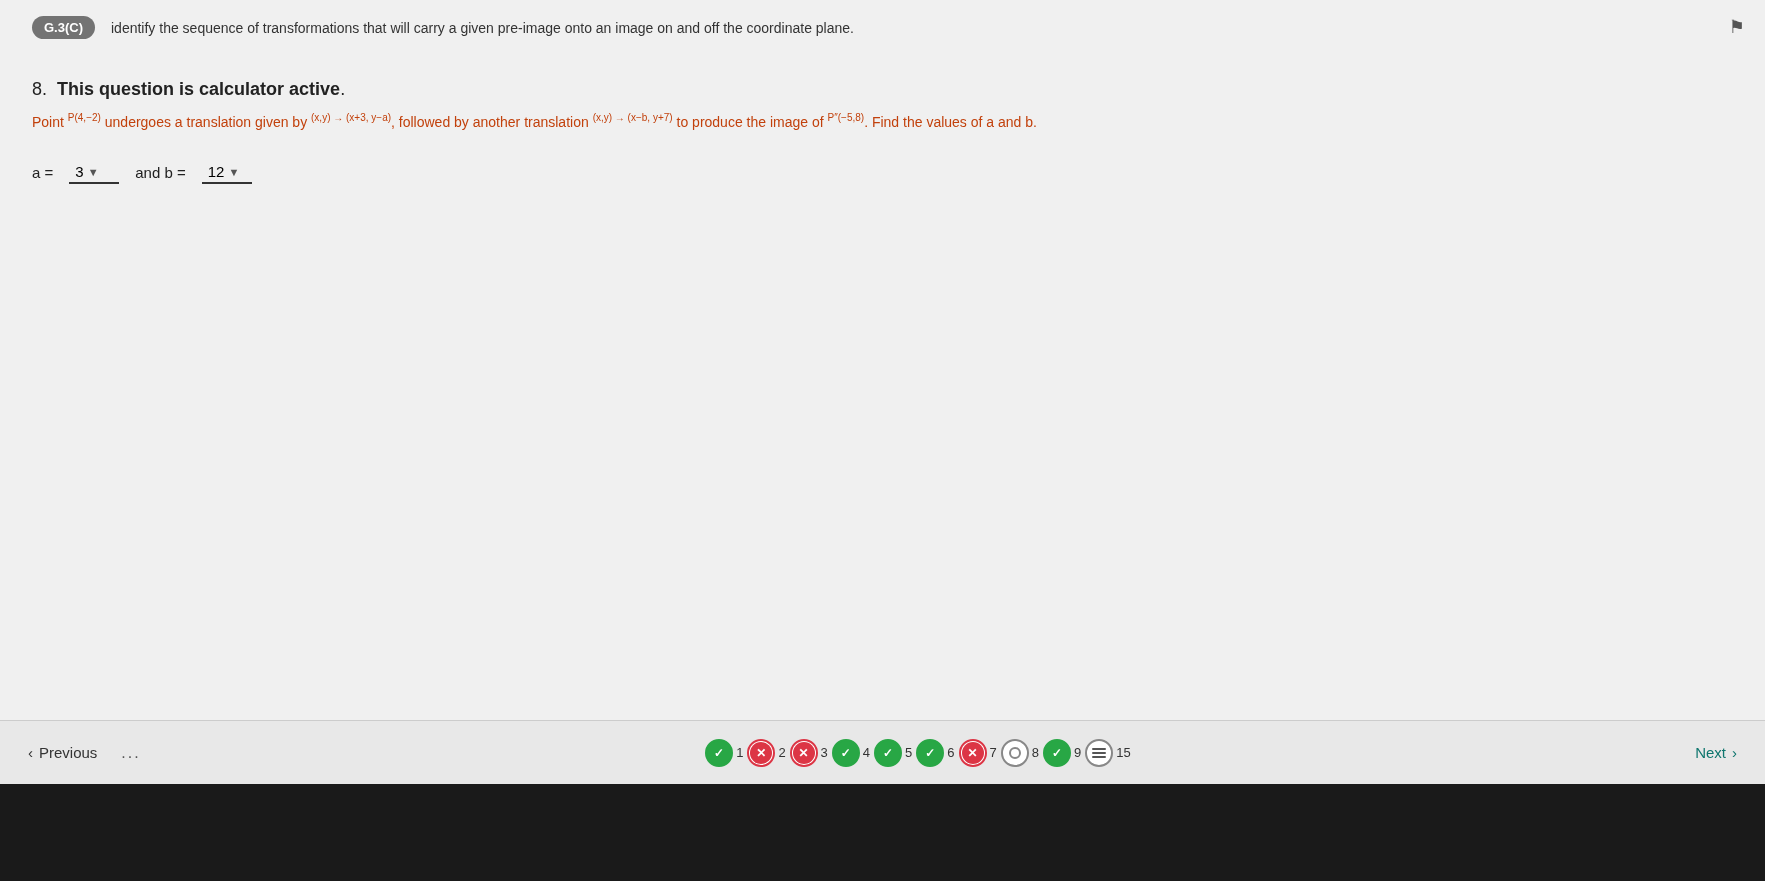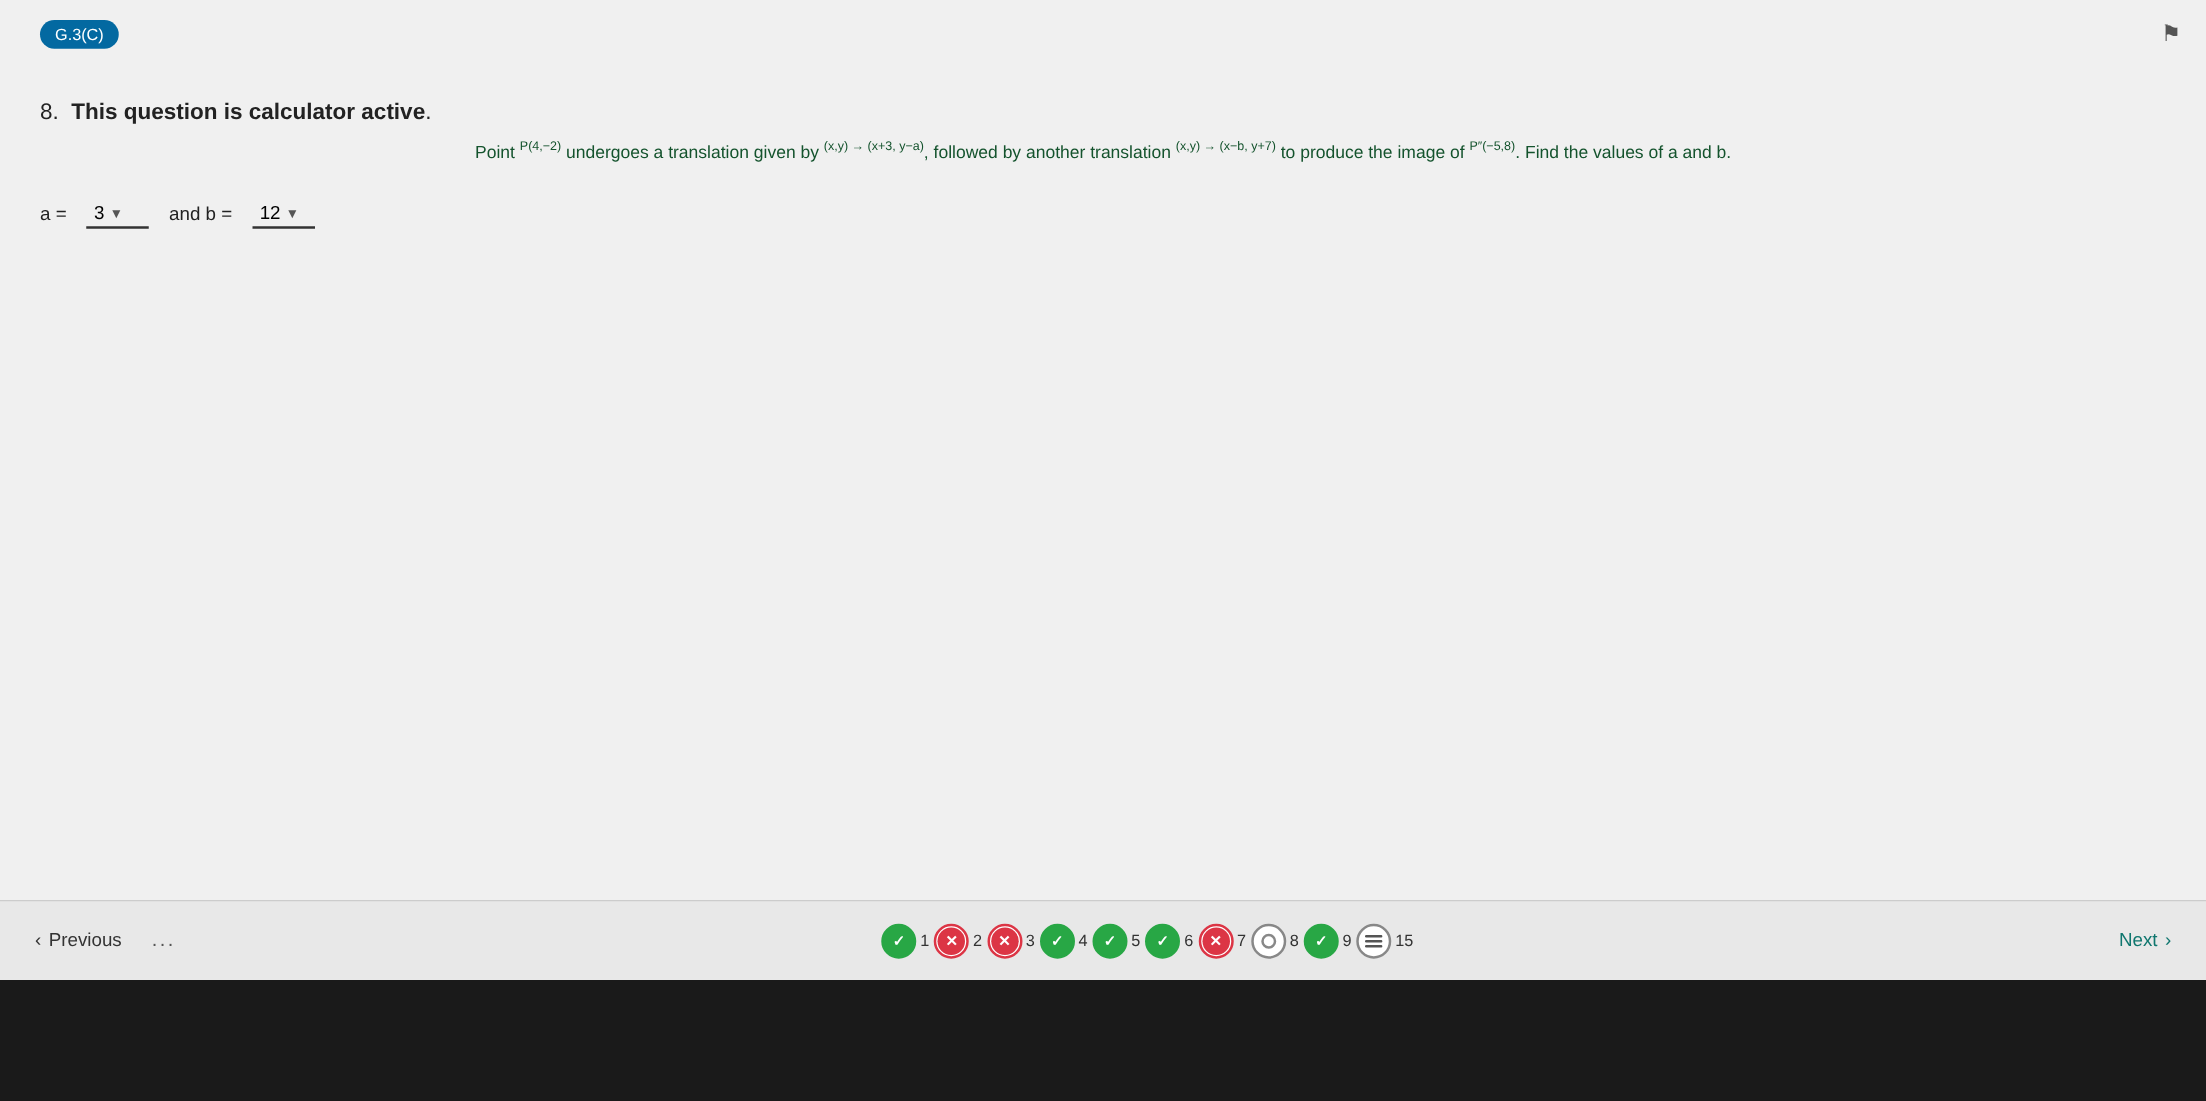--- a/index.html
+++ b/index.html
@@ -22,26 +22,26 @@
     }
 
     .header-bar {
       display: flex;
       align-items: center;
       gap: 16px;
       margin-bottom: 40px;
     }
 
     .tag-badge {
-      background: #0369a1;
+      background: #737373;
       color: white;
       border-radius: 12px;
       padding: 4px 12px;
       font-size: 13px;
-      font-weight: normal;
+      font-weight: bold;
       white-space: nowrap;
     }
 
     .header-description {
       font-size: 14px;
       color: #333;
     }
 
     .flag-icon {
       position: absolute;
@@ -56,24 +56,23 @@
       color: #222;
       margin-bottom: 10px;
     }
 
     .question-number strong {
       font-weight: bold;
     }
 
     .question-body {
       font-size: 14px;
-      color: #14532d;
+      color: #c2410c;
       line-height: 1.6;
       margin-bottom: 28px;
-      text-align: center;
     }
 
     sup {
       font-size: 10px;
       vertical-align: super;
     }
 
     .answer-row {
       display: flex;
       align-items: center;
@@ -203,20 +202,21 @@
       height: 120px;
     }
   </style>
 </head>
 <body>
 
 <div class="main-content">
 
   <div class="header-bar">
     <span class="tag-badge">G.3(C)</span>
+    <span class="header-description">identify the sequence of transformations that will carry a given pre-image onto an image on and off the coordinate plane.</span>
   </div>
 
   <span class="flag-icon">⚑</span>
 
   <div class="question-number">
     <span>8.</span>
     &nbsp;<strong>This question is calculator active</strong><span>.</span>
   </div>
 
   <div class="question-body">

